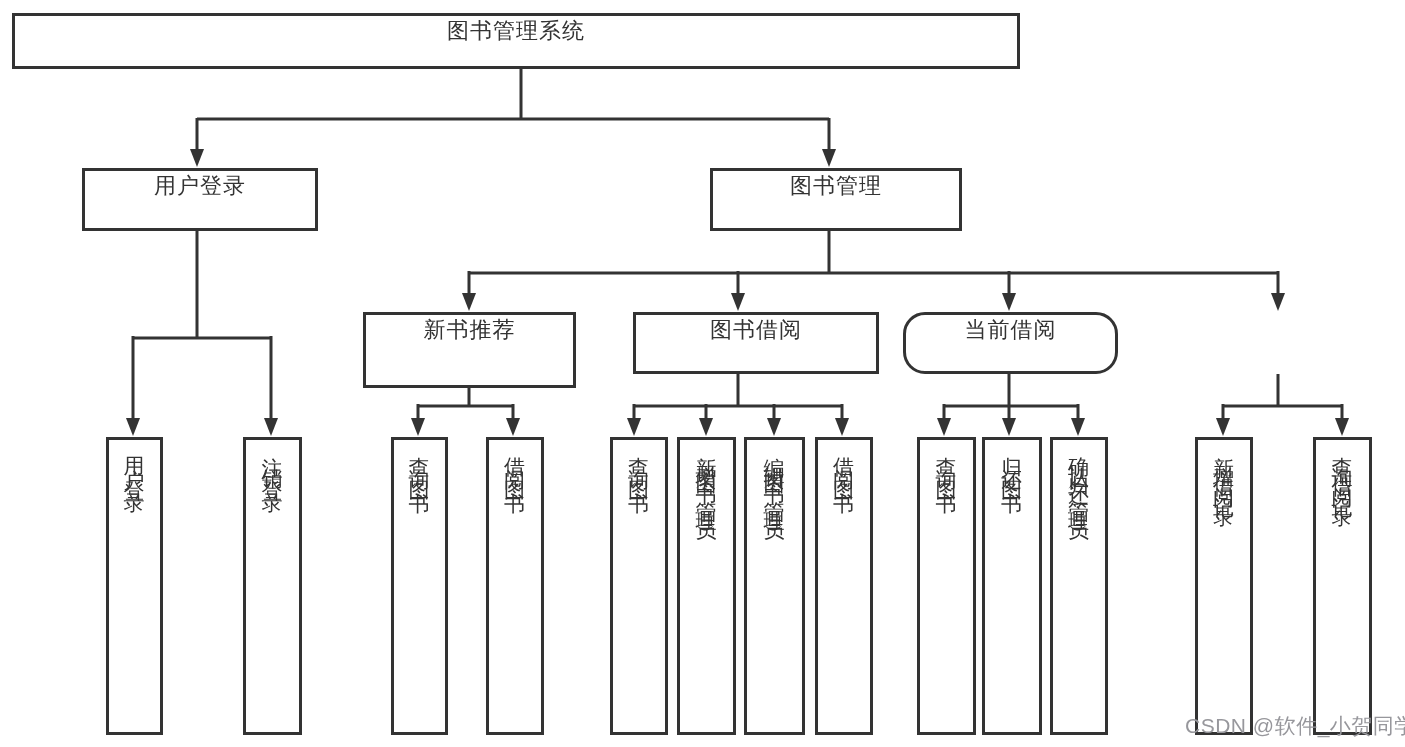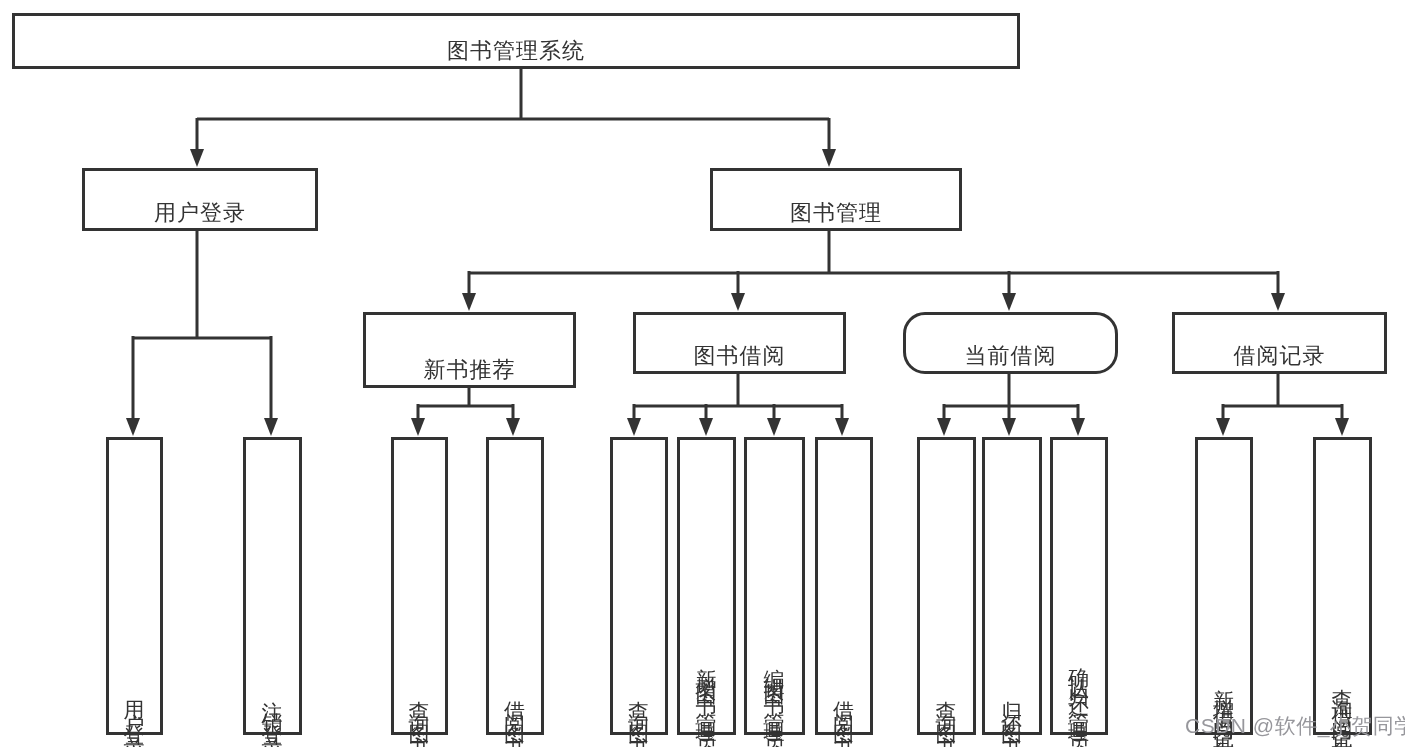--- a/index.html
+++ b/index.html
@@ -17,21 +17,21 @@
     position: absolute;
     left: 0; top: 0;
     width: 1405px; height: 747px;
     pointer-events: none;
   }
   .node {
     position: absolute;
     border: 3px solid #333333;
     background: #ffffff;
     display: flex;
-    align-items: flex-end;
+    align-items: flex-start;
     justify-content: center;
   }
   .hbox { font-size: 22px; letter-spacing: 1px; }
   .vbox { font-size: 21px; }
   .vtext {
     writing-mode: vertical-rl;
     text-orientation: mixed;
     line-height: 1;
     white-space: nowrap;
   }
@@ -101,28 +101,25 @@
   <div class="node hbox" style="left:82px; top:168px; width:236px; height:63px;">
     <span>用户登录</span>
   </div>
   <div class="node hbox" style="left:710px; top:168px; width:252px; height:63px;">
     <span>图书管理</span>
   </div>
 
   <div class="node hbox" style="left:363px; top:312px; width:213px; height:76px;">
     <span>新书推荐</span>
   </div>
-  <div class="node hbox" style="left:633px; top:312px; width:213px; height:62px;">
+  <div class="node hbox" style="left:633px; top:312px; width:246px; height:62px;">
     <span>图书借阅</span>
   </div>
   <div class="node hbox" style="left:903px; top:312px; width:215px; height:62px;border-radius:22px;">
     <span>当前借阅</span>
-  </div>
-  <div class="node hbox" style="left:1172px; top:312px; width:215px; height:62px;">
-    <span>借阅记录</span>
   </div>
 
   <div class="node vbox" style="left:106px; top:437px; width:57px; height:298px;">
     <span class="vtext ls12">用户登录</span>
   </div>
   <div class="node vbox" style="left:243px; top:437px; width:59px; height:298px;">
     <span class="vtext ls12">注销登录</span>
   </div>
 
   <div class="node vbox" style="left:391px; top:437px; width:57px; height:298px;">

